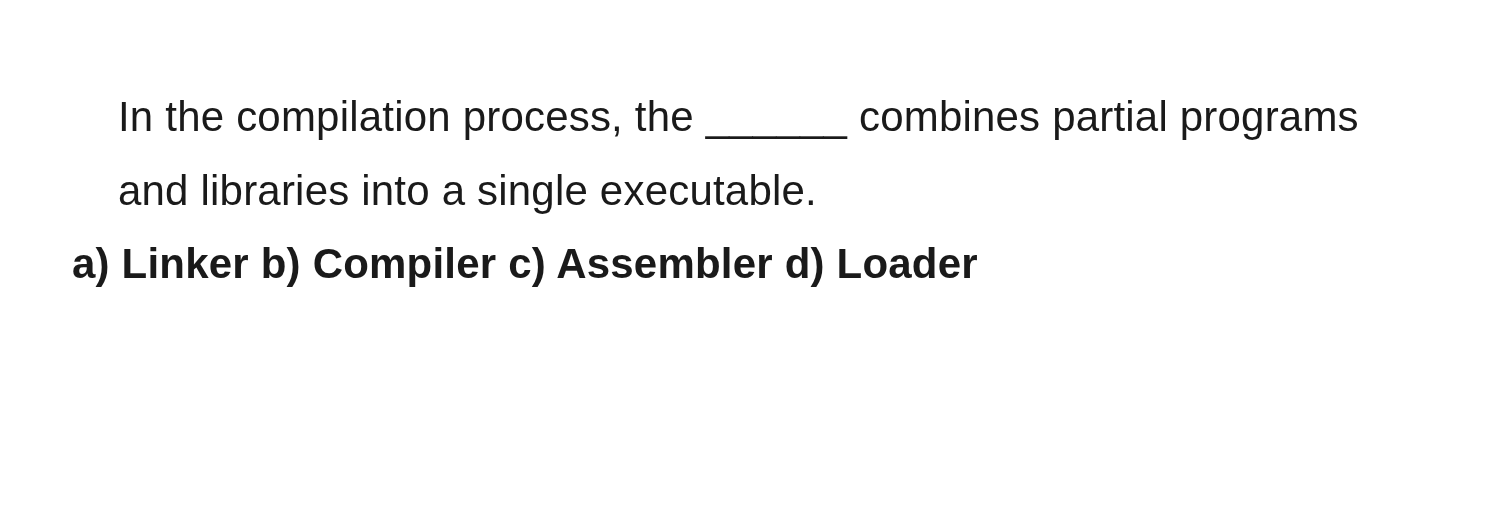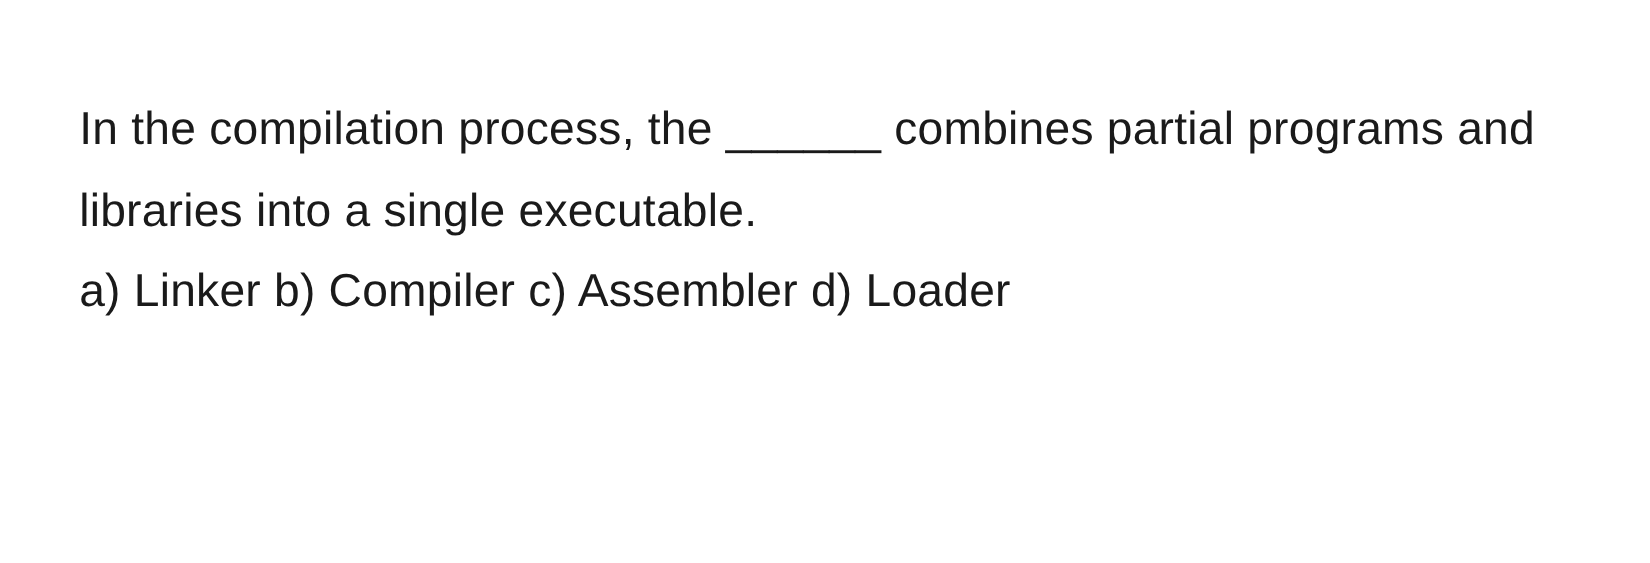--- a/index.html
+++ b/index.html
@@ -13,26 +13,27 @@
       background: #ffffff;
       font-family: -apple-system, BlinkMacSystemFont, "Segoe UI", Helvetica, Arial, sans-serif;
       padding: 80px 72px;
     }
     .question-text {
       font-size: 42px;
       line-height: 1.75;
       color: #1a1a1a;
       font-weight: 400;
       letter-spacing: 0.2px;
+      margin-left: 46px;
     }
     .options-text {
       font-size: 42px;
       line-height: 1.75;
       color: #1a1a1a;
-      font-weight: 400;
+      font-weight: 700;
       letter-spacing: 0.2px;
     }
   </style>
 </head>
 <body>
 
 <div class="question-text">In the compilation process, the ______ combines partial programs and libraries into a single executable.</div>
 <div class="options-text">a) Linker b) Compiler c) Assembler d) Loader</div>
 
 </body></html>

